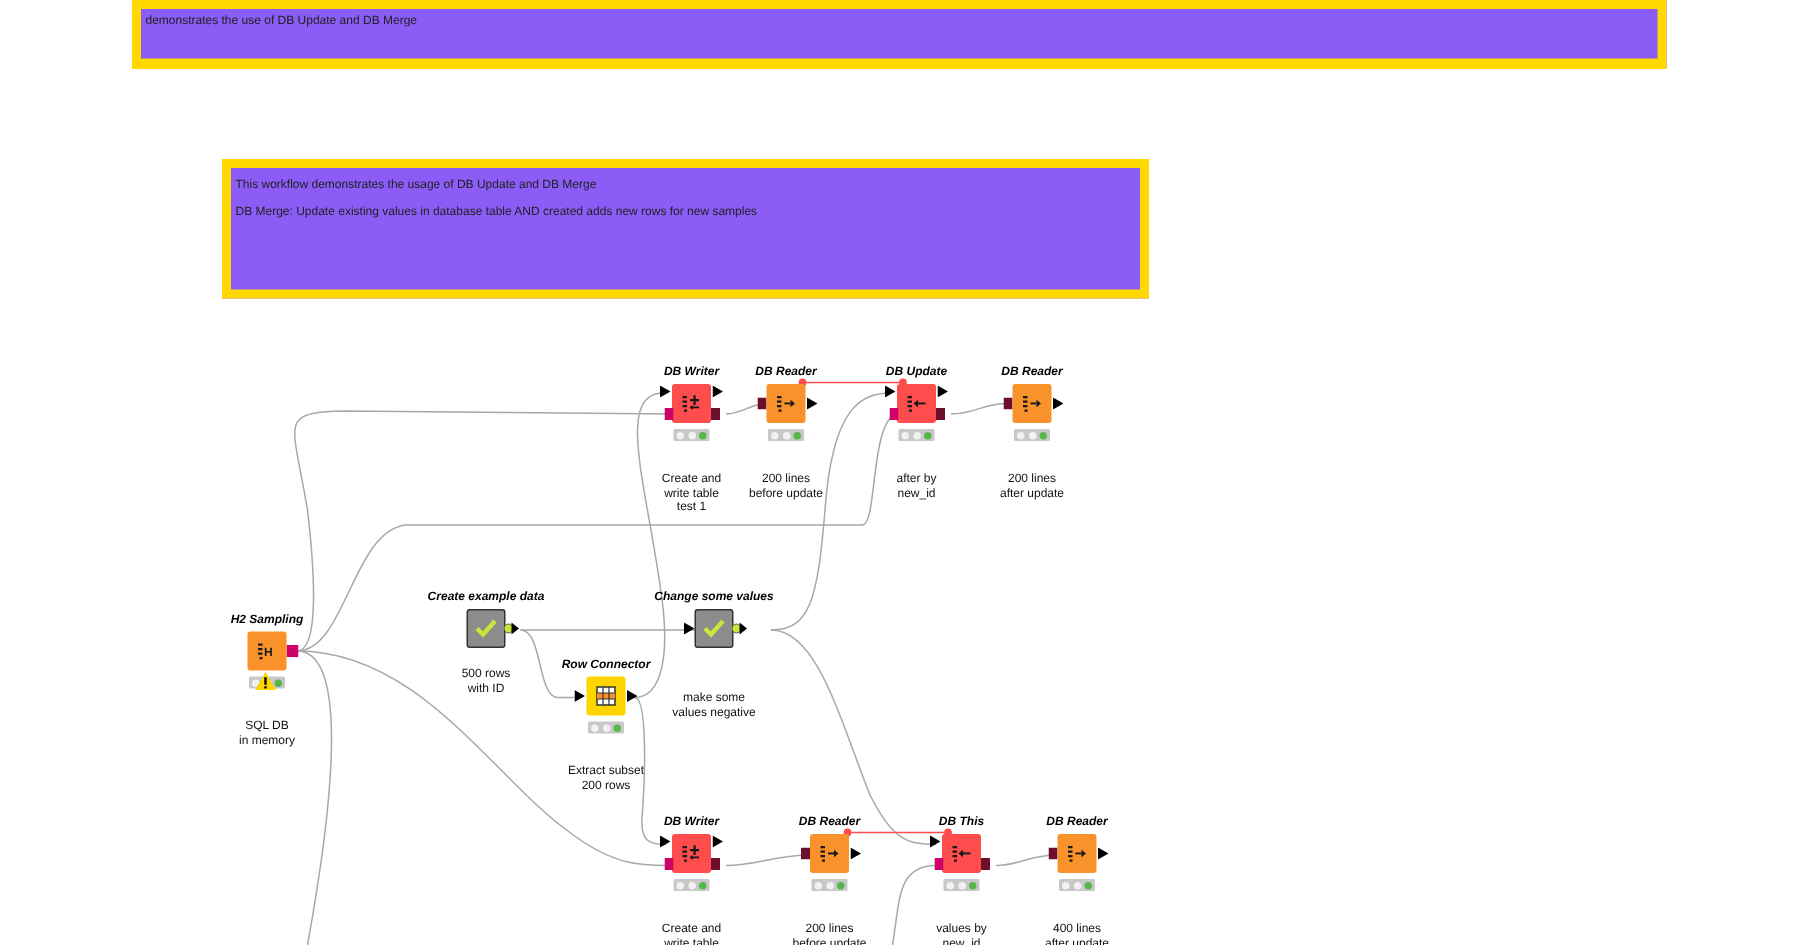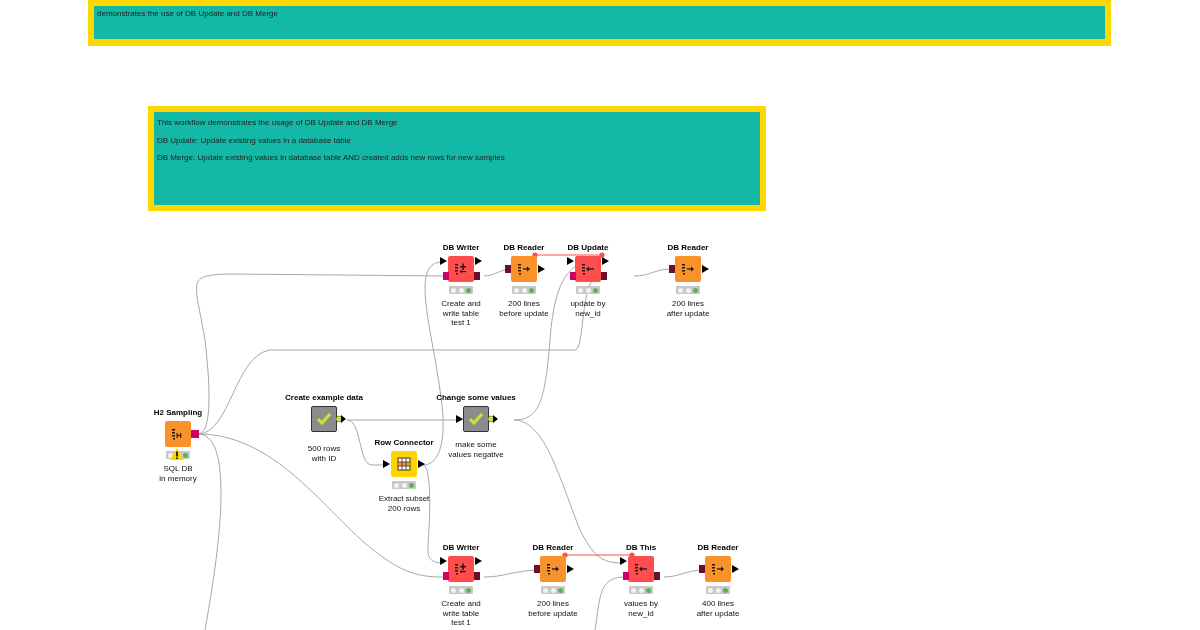--- a/index.html
+++ b/index.html
@@ -1,44 +1,43 @@
 <!DOCTYPE html>
 <html><head>
 <meta charset="utf-8">
 <style>
   html, body { margin:0; padding:0; background:#ffffff; }
   body { width:1200px; height:630px; position:relative; overflow:hidden;
          font-family:"Liberation Sans", "DejaVu Sans", sans-serif; color:#000; }
   .annotation { position:absolute; box-sizing:border-box; border:6px solid #ffd800;
-                background:#14b8a6; font-size:8px; color:#222; line-height:1; }
+                background:#8b5cf6; font-size:8px; color:#222; line-height:1; }
   .annotation p { margin:0 0 9.5px 0; }
   #anno-top { left:88px; top:0px; width:1023px; height:46px; padding:4px 3px; border-top-width:6px; border-bottom-width:7px; }
-  #anno-main { left:148px; top:106px; width:618px; height:105px; padding:7px 3px; }
+  #anno-main { left:148px; top:106px; width:618px; height:93px; padding:7px 3px; }
   #wires { position:absolute; left:0; top:0; width:1200px; height:630px; }
   .node { position:absolute; width:80px; margin-left:-40px; text-align:center; }
-  .node-title { font-size:8px; font-weight:bold; white-space:nowrap; height:10px; line-height:10px; }
+  .node-title { font-size:8px; font-weight:bold; white-space:nowrap; height:10px; line-height:10px;font-style:italic; }
   .node-body { position:relative; width:26px; height:26px; margin:3px auto 0 auto; border-radius:2px; }
   .node-icon { position:absolute; left:0; top:0; width:26px; height:26px; }
   .node-status { width:24px; height:8px; margin:4px auto 0 auto; background:#c8c8c8; border-radius:1px;
                  display:flex; align-items:center; justify-content:space-evenly; }
   .node-status span { width:5px; height:5px; border-radius:50%; background:#f2f2f2; }
   .node-status span.green { background:#56b749; }
-  .node-label { font-size:8px; line-height:9.5px; margin-top:5px; color:#111; }
+  .node-label { font-size:8px; line-height:9.5px; margin-top:20px; color:#111; }
   .port { position:absolute; }
   .warn { position:absolute; left:4px; top:-3px; }
 </style>
 </head>
 <body>
 
 <div class="annotation" id="anno-top">
   <p>demonstrates the use of DB Update and DB  Merge</p>
 </div>
 <div class="annotation" id="anno-main">
   <p>This workflow demonstrates the usage of DB Update and DB Merge</p>
-  <p>DB Update: Update existing values in a database table</p>
   <p>DB Merge: Update existing values in database table AND created adds new rows for new samples</p>
 </div>
 
 <svg id="wires" xmlns="http://www.w3.org/2000/svg">
   <g fill="none" stroke="#a8a8a8" stroke-width="1">
 
     <path d="M198,434 C210,434 212,400 205,340 C195,280 185,275 230,274 L448,276"></path>
 
     <path d="M198,434 C230,434 235,355 270,350 L575,350 C585,350 580,280 598,276"></path>
 
@@ -168,21 +167,21 @@
         <path d="M6,12 L10,16 L18,7" stroke="#c8e63c" stroke-width="3" fill="none"></path>
       </svg>
     <svg class="port" style="left:-8px; top:8px;" width="7" height="8">
         <path d="M0,0 L7,4 L0,8 Z" fill="#000"></path>
       </svg>
     <svg class="port" style="left:24px; top:7px;" width="10" height="10">
         <circle cx="3" cy="5" r="3" fill="#c8e63c" stroke="#333" stroke-width="0.5"></circle>
         <path d="M5,1 L10,5 L5,9 Z" fill="#000"></path>
       </svg>
   </div>
-  <div class="node-label" style="margin-top:8px;">
+  <div class="node-label" style="margin-top:28px;">
     <div>make some</div>
     <div>values negative</div>
   </div>
 </div>
 
 <div class="node" style="left:461px; top:243px;">
   <div class="node-title">DB Writer</div>
   <div class="node-body" style="background:#ff4d4d;">
     <svg class="node-icon" viewBox="0 0 26 26">
         <g fill="#1a1a1a">
@@ -245,21 +244,21 @@
       <span></span>
       <span></span>
       <span class="green"></span>
     </div>
   <div class="node-label">
     <div>200 lines</div>
     <div>before update</div>
   </div>
 </div>
 
-<div class="node" style="left:588px; top:243px;">
+<div class="node" style="left:611px; top:243px;">
   <div class="node-title">DB Update</div>
   <div class="node-body" style="background:#ff4d4d;">
     <svg class="node-icon" viewBox="0 0 26 26">
         <g fill="#1a1a1a">
           <rect x="7" y="8" width="3" height="1.5"></rect>
           <rect x="7" y="11" width="3" height="1.5"></rect>
           <rect x="7" y="14" width="3" height="1.5"></rect>
           <rect x="8" y="17" width="2" height="1.5"></rect>
           <rect x="14" y="12.3" width="5" height="1.3"></rect>
           <path d="M14,10.5 L11,13 L14,15.5 Z"></path>
@@ -277,21 +276,21 @@
     <svg class="port" style="left:26px; top:16px;" width="6" height="8">
         <rect width="6" height="8" fill="#6b0f2b"></rect>
       </svg>
   </div>
   <div class="node-status">
       <span></span>
       <span></span>
       <span class="green"></span>
     </div>
   <div class="node-label">
-    <div>update by</div>
+    <div>after by</div>
     <div>new_id</div>
   </div>
 </div>
 
 <div class="node" style="left:688px; top:243px;">
   <div class="node-title">DB Reader</div>
   <div class="node-body" style="background:#f9922b;">
     <svg class="node-icon" viewBox="0 0 26 26">
         <g fill="#1a1a1a">
           <rect x="7" y="8" width="3" height="1.5"></rect>

